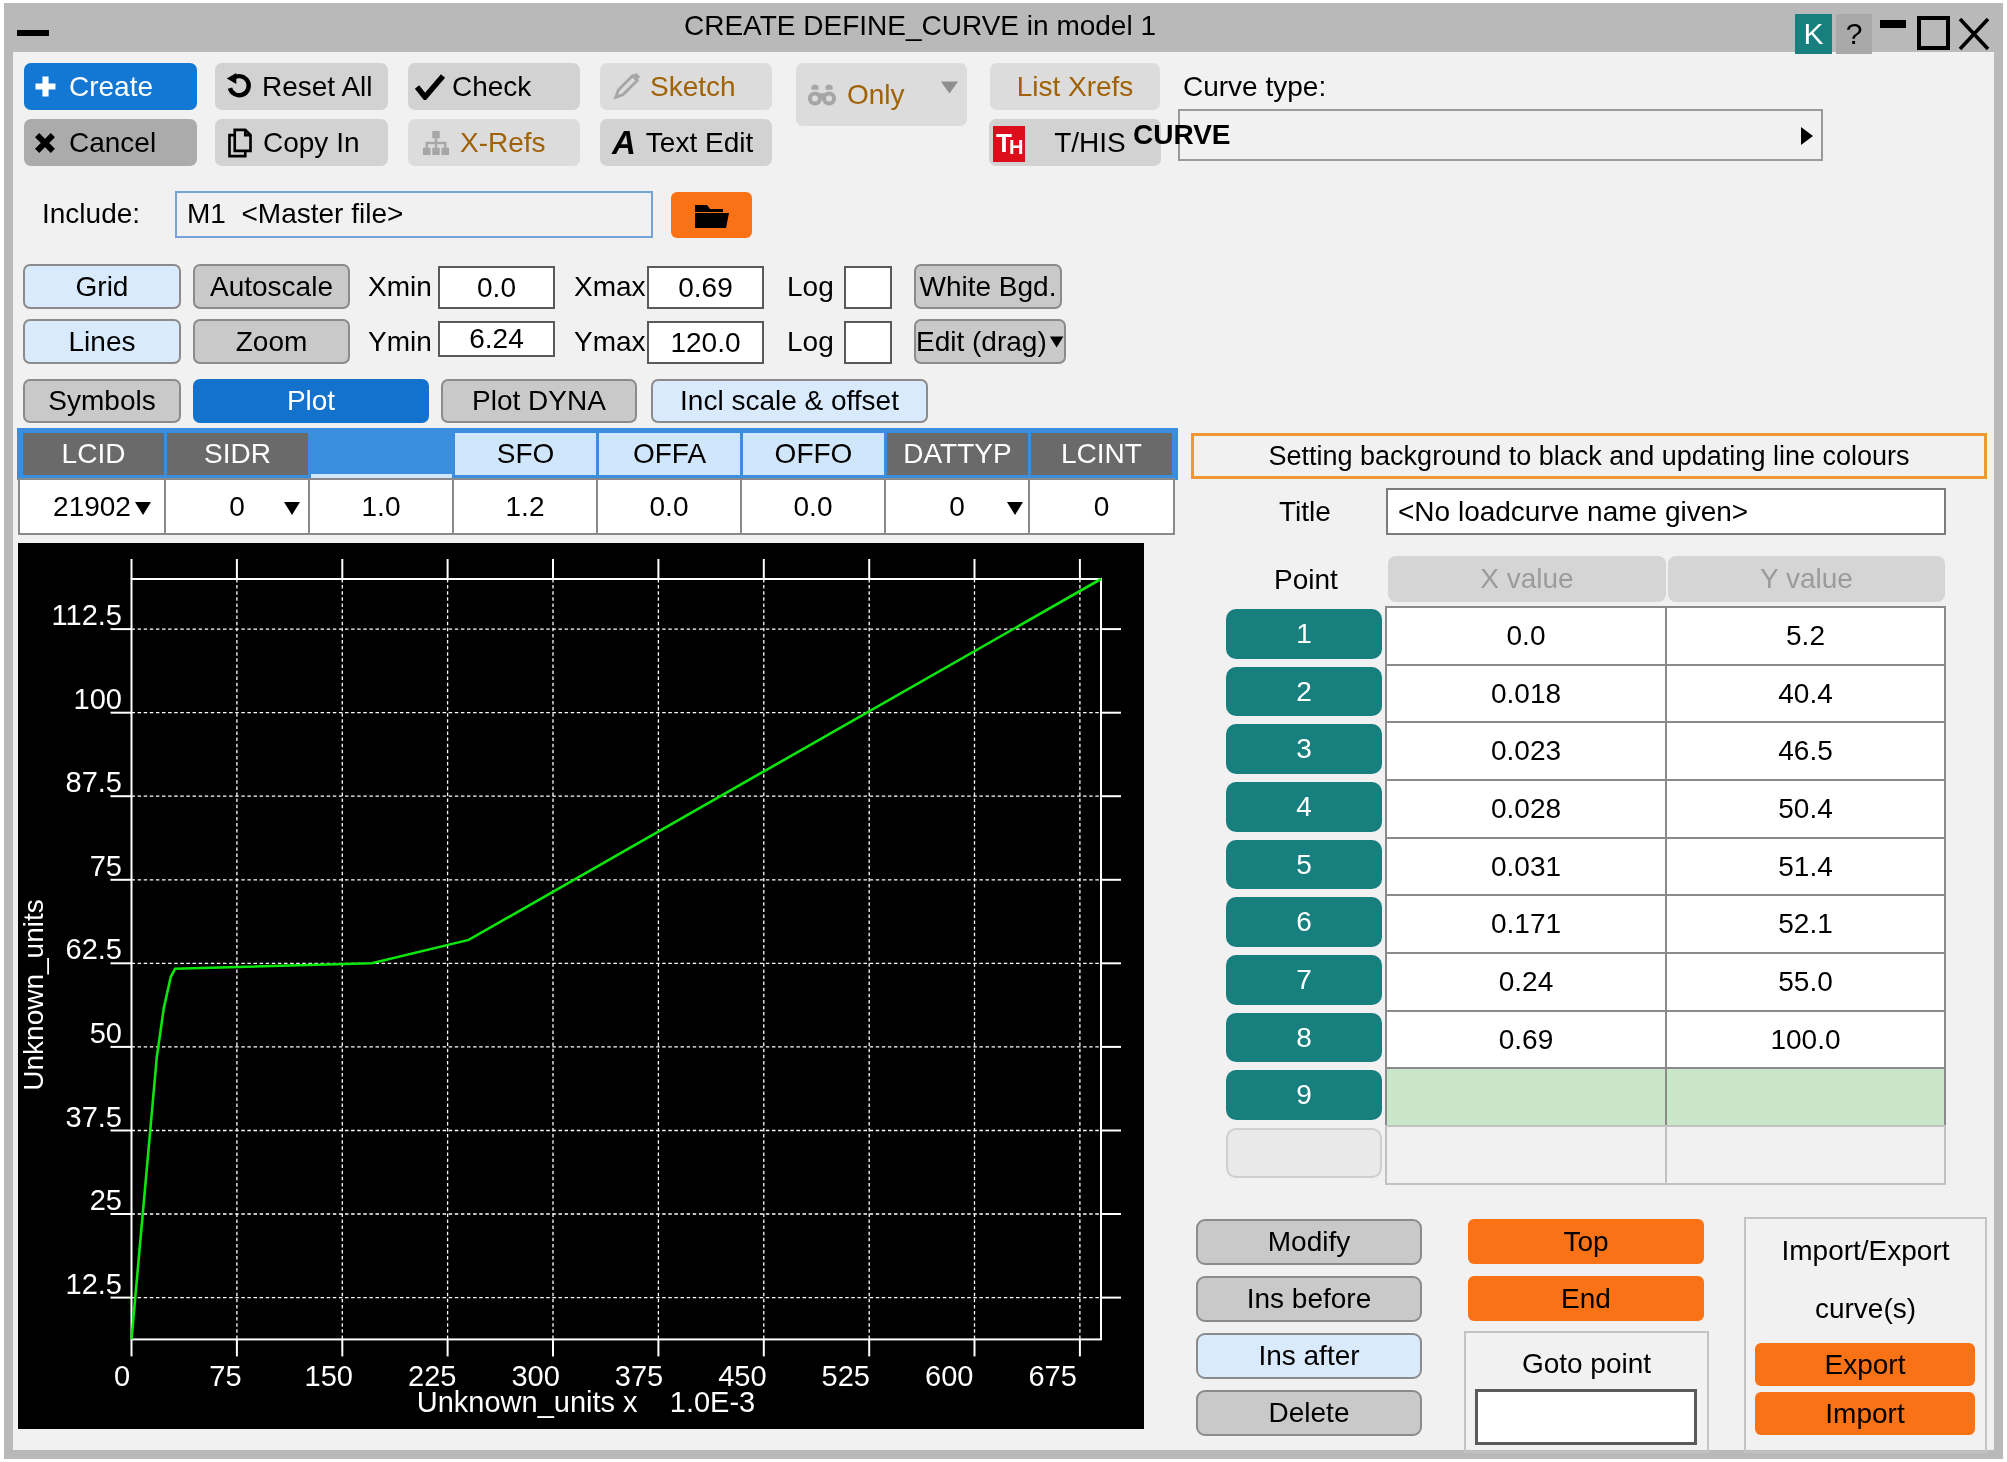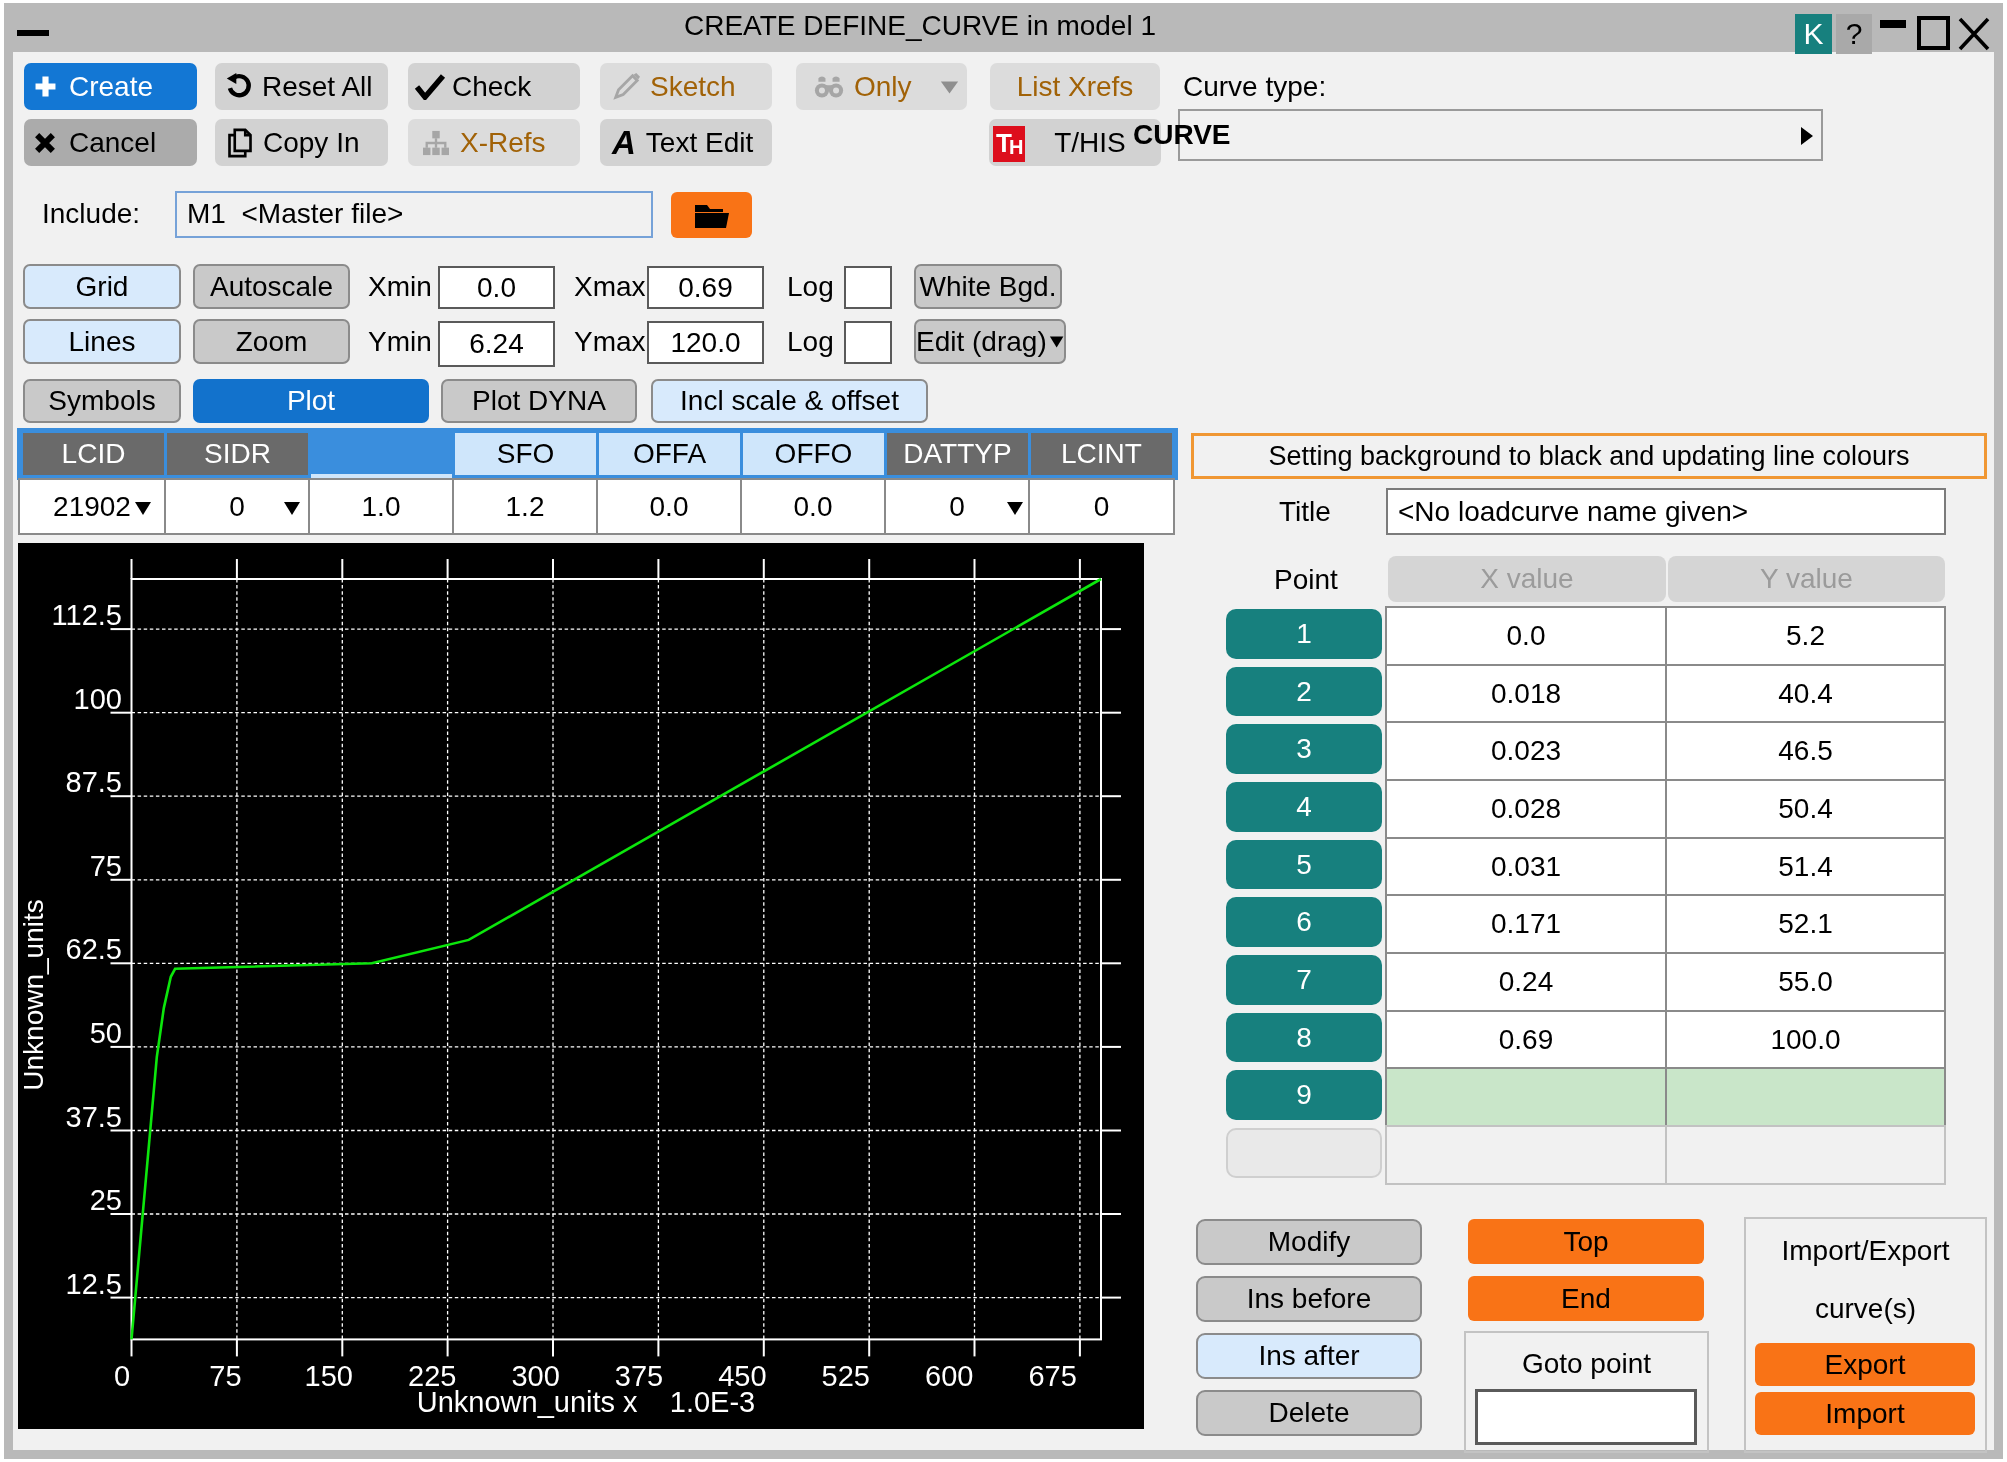--- a/index.html
+++ b/index.html
@@ -50,21 +50,21 @@
     </svg>Reset All</div>
 <div class="b g" style="left:408px;top:63px;width:172px;height:47px;justify-content:flex-start;padding-left:6px;">
 <svg width="32" height="26" viewBox="0 0 32 26" style="position:static;margin-right:6px;">
       <path d="M3 13 L11 23 L29 2" stroke="#000" stroke-width="5.5" fill="none"></path>
     </svg>Check</div>
 <div class="b dis" style="left:600px;top:63px;width:172px;height:47px;justify-content:flex-start;padding-left:12px;">
 <svg width="28" height="28" viewBox="0 0 30 30" style="position:static;margin-right:10px;">
       <path d="M4 26 L7 18 L22 3 L27 8 L12 23 Z M22 3 L27 8" stroke="#a6a6a6" stroke-width="3" fill="none"></path>
       <path d="M23 2 l3 -2 4 4 -2 3 z" fill="#a6a6a6"></path>
     </svg>Sketch</div>
-<div class="b dis" style="left:796px;top:63px;width:171px;height:47px;justify-content:flex-start;padding-left:18px;">
+<div class="b dis" style="left:796px;top:63px;width:171px;height:63px;justify-content:flex-start;padding-left:11px;">
 <svg width="30" height="26" viewBox="0 0 34 28" style="position:static;margin-right:10px;">
       <path d="M5 4 A5 5 0 0 1 13 4 L13 8 L5 8 Z" fill="#a6a6a6"></path>
       <path d="M21 4 A5 5 0 0 1 29 4 L29 8 L21 8 Z" fill="#a6a6a6"></path>
       <circle cx="9" cy="18" r="8" fill="#a6a6a6"></circle>
       <circle cx="25" cy="18" r="8" fill="#a6a6a6"></circle>
       <rect x="13" y="12" width="8" height="7" fill="#a6a6a6"></rect>
       <circle cx="9" cy="18" r="3.4" fill="#dcdcdc"></circle>
       <circle cx="25" cy="18" r="3.4" fill="#dcdcdc"></circle>
     </svg>Only
 <svg width="19" height="15" viewBox="0 0 22 16" style="position:absolute;right:8px;top:17px;">
@@ -123,21 +123,21 @@
 <div class="inp" style="left:438px;top:266px;width:117px;height:43px;">0.0</div>
 <div class="lab" style="left:574px;top:272px;height:30px;">Xmax</div>
 <div class="inp" style="left:647px;top:266px;width:117px;height:43px;">0.69</div>
 <div class="lab" style="left:787px;top:272px;height:30px;">Log</div>
 <div class="inp" style="left:844px;top:266px;width:48px;height:43px;"></div>
 <div class="b gb" style="left:914px;top:264px;width:148px;height:45px;">White Bgd.</div>
 
 <div class="b lb" style="left:23px;top:319px;width:158px;height:45px;">Lines</div>
 <div class="b gb" style="left:193px;top:319px;width:157px;height:45px;">Zoom</div>
 <div class="lab" style="left:368px;top:327px;height:30px;">Ymin</div>
-<div class="inp" style="left:438px;top:321px;width:117px;height:46px;">6.24</div>
+<div class="inp" style="left:438px;top:321px;width:117px;height:36px;">6.24</div>
 <div class="lab" style="left:574px;top:327px;height:30px;">Ymax</div>
 <div class="inp" style="left:647px;top:321px;width:117px;height:43px;">120.0</div>
 <div class="lab" style="left:787px;top:327px;height:30px;">Log</div>
 <div class="inp" style="left:844px;top:321px;width:48px;height:43px;"></div>
 <div class="b gb" style="left:914px;top:319px;width:152px;height:45px;">Edit (drag)<svg width="17" height="14" viewBox="0 0 17 14" style="position:static;margin-left:2px;">
       <path d="M1 1 L16 1 L8.5 13 Z" fill="#000"></path>
     </svg></div>
 
 <div class="b gb" style="left:23px;top:379px;width:158px;height:44px;">Symbols</div>
 <div class="b blue" style="left:193px;top:379px;width:236px;height:44px;background:#1272cc;">Plot</div>

